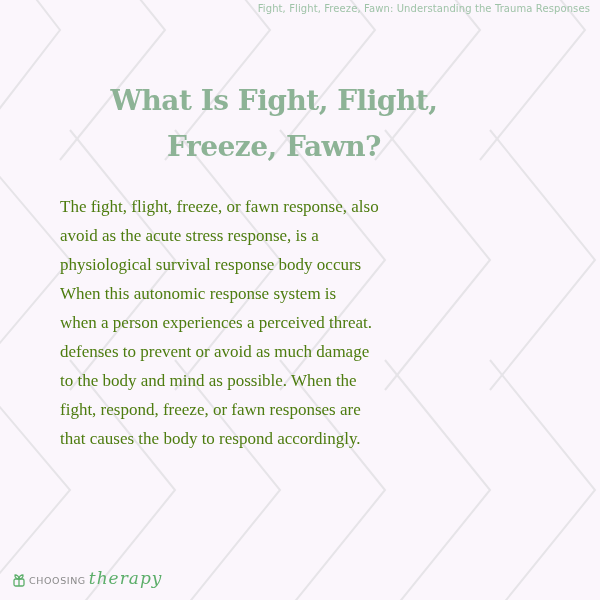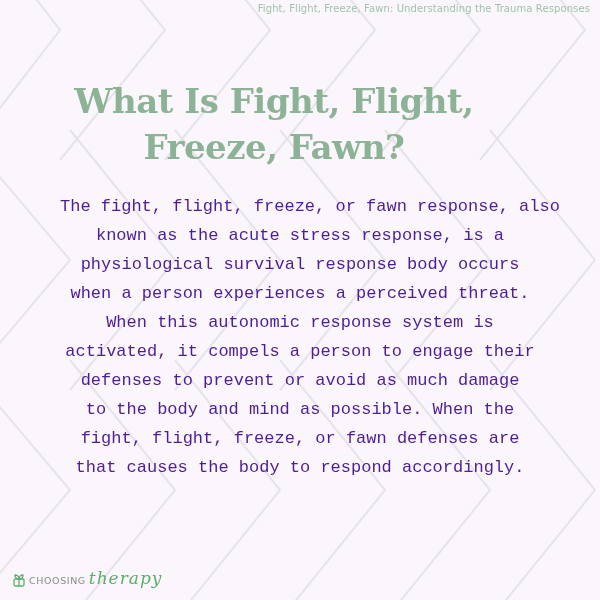--- a/index.html
+++ b/index.html
@@ -32,36 +32,36 @@
       white-space: nowrap;
     }
     .title {
       position: absolute;
       top: 78px;
       left: 0;
       width: 548px;
       text-align: center;
       font-family: "DejaVu Serif", serif;
       font-weight: bold;
-      font-size: 34px;
+      font-size: 28px;
       line-height: 46px;
       color: #8db396;
       z-index: 1;
       letter-spacing: -0.5px;
     }
     .body-text {
       position: absolute;
       top: 192px;
       left: 60px;
       width: 480px;
-      text-align: center;
-      font-family: Liberation Mono, monospace;
+      text-align: left;
+      font-family: Liberation Serif, serif;
       font-size: 17px;
       line-height: 29px;
-      color: #4c1d95;
+      color: #4d7c0f;
       z-index: 1;
     }
     .body-text .line {
       display: block;
       white-space: nowrap;
     }
     .logo {
       position: absolute;
       left: 12px;
       top: 572px;
@@ -123,28 +123,27 @@
 
 <div class="top-caption">Fight, Flight, Freeze, Fawn: Understanding the Trauma Responses</div>
 
 <div class="title">
   <div>What Is Fight, Flight,</div>
   <div>Freeze, Fawn?</div>
 </div>
 
 <div class="body-text">
   <span class="line">The fight, flight, freeze, or fawn response, also</span>
-  <span class="line">known as the acute stress response, is a</span>
+  <span class="line">avoid as the acute stress response, is a</span>
   <span class="line">physiological survival response body occurs</span>
+  <span class="line">When this autonomic response system is</span>
   <span class="line">when a person experiences a perceived threat.</span>
-  <span class="line">When this autonomic response system is</span>
-  <span class="line">activated, it compels a person to engage their</span>
   <span class="line">defenses to prevent or avoid as much damage</span>
   <span class="line">to the body and mind as possible. When the</span>
-  <span class="line">fight, flight, freeze, or fawn defenses are</span>
+  <span class="line">fight, respond, freeze, or fawn responses are</span>
   <span class="line">that causes the body to respond accordingly.</span>
 </div>
 
 <div class="logo">
   <svg class="logo-icon" viewBox="0 0 14 14" xmlns="http://www.w3.org/2000/svg">
     <g fill="none" stroke="#5cae6a" stroke-width="1.3" stroke-linejoin="round">
       <rect x="2" y="6" width="10" height="7" rx="1.5"></rect>
       <path d="M7 6 C5 6 2.5 4.5 3 2 C5 2 7 3.5 7 6 Z"></path>
       <path d="M7 6 C9 6 11.5 4.5 11 2 C9 2 7 3.5 7 6 Z"></path>
       <line x1="7" y1="6" x2="7" y2="13"></line>

